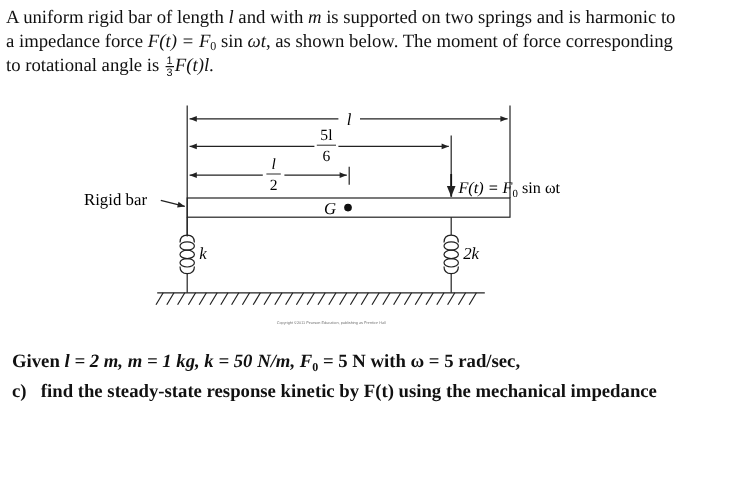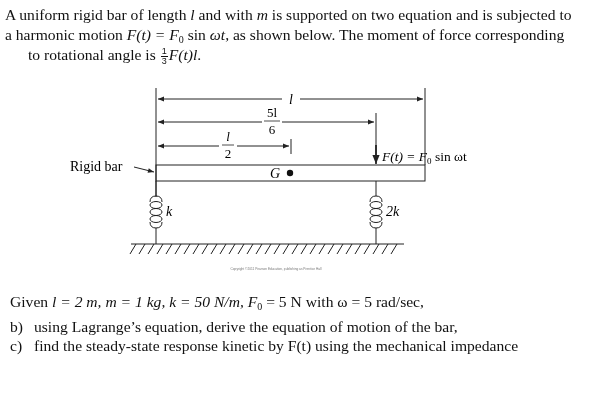--- a/index.html
+++ b/index.html
@@ -6,34 +6,34 @@
   body { width: 608px; height: 417px; position: relative; overflow: hidden;
          font-family: "Liberation Serif", "DejaVu Serif", serif; color: #111; }
   .para { position: absolute; left: 5px; font-size: 15.6px; line-height: 21px; white-space: nowrap; }
   .it { font-style: italic; }
   .frac { display: inline-block; vertical-align: middle; text-align: center; font-size: 9px; line-height: 9px; margin: 0 1px; font-family: "Liberation Sans", sans-serif; }
   .frac span { display: block; }
   .frac .num { border-bottom: 1px solid #111; padding: 0 1px; }
   .sub { font-size: 10px; vertical-align: -3px; }
   #diagram { position: absolute; left: 0; top: 80px; }
   .list { position: absolute; left: 10px; top: 292px; font-size: 15.6px; line-height: 19.5px; }
-  .list .row { white-space: nowrap; }
+  .list .row { white-space: nowrap; font-weight: bold; }
   .list .marker { display: inline-block; width: 24px; }
   .list .indent { padding-left: 24px; }
 </style>
 </head>
 <body>
 
 <div class="para" style="top:4px;">
-  <span>A uniform rigid bar of length </span><span class="it">l</span><span> and with </span><span class="it">m</span><span> is supported on two equation and is subjected to</span>
+  <span>A uniform rigid bar of length </span><span class="it">l</span><span> and with </span><span class="it">m</span><span> is supported on two springs and is harmonic to</span>
 </div>
 <div class="para" style="top:24px;">
-  <span>a harmonic motion </span><span class="it">F(t) = F</span><span class="sub">0</span><span> sin </span><span class="it">ωt</span><span>, as shown below. The moment of force corresponding</span>
+  <span>a impedance force </span><span class="it">F(t) = F</span><span class="sub">0</span><span> sin </span><span class="it">ωt</span><span>, as shown below. The moment of force corresponding</span>
 </div>
-<div class="para" style="top:44px;margin-left:23px;">
+<div class="para" style="top:44px;">
   <span>to rotational angle is </span><span class="frac"><span class="num">1</span><span>3</span></span><span class="it">F(t)l</span><span>.</span>
 </div>
 
 <svg id="diagram" width="608" height="200" viewBox="0 80 608 200" font-family="Liberation Serif, DejaVu Serif, serif">
   <defs>
     <marker id="arr" viewBox="0 0 10 10" refX="10" refY="5" markerWidth="7" markerHeight="6" orient="auto-start-reverse">
       <path d="M0,1 L10,5 L0,9 z" fill="#222"></path>
     </marker>
   </defs>
 
@@ -108,18 +108,15 @@
   </g>
 
   <text x="276" y="270" font-size="3.2" fill="#777" text-anchor="middle" font-family="Liberation Sans, sans-serif">Copyright ©2011 Pearson Education, publishing as Prentice Hall</text>
 </svg>
 
 <div class="list">
   <div class="row">
     <span>Given </span><span class="it">l = 2 m, m = 1 kg, k = 50 N/m, F</span><span class="sub">0</span><span> = 5 N with ω = 5 rad/sec,</span>
   </div>
   <div class="row">
-    <span class="marker">b)</span><span>using Lagrange’s equation, derive the equation of motion of the bar,</span>
-  </div>
-  <div class="row">
     <span class="marker">c)</span><span>find the steady-state response kinetic by F(t) using the mechanical impedance</span>
   </div>
 </div>
 
 </body></html>

